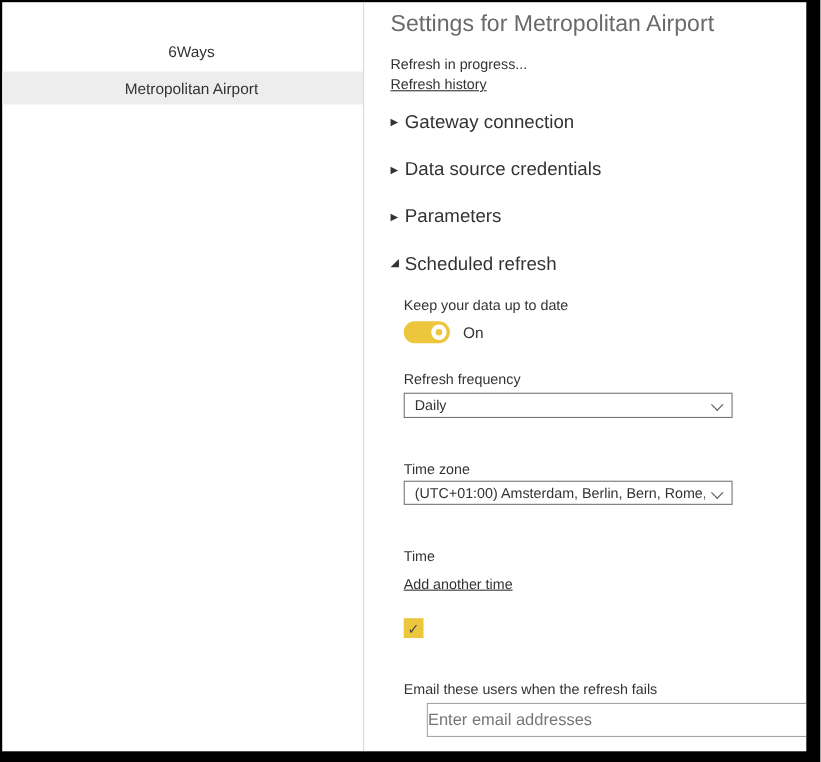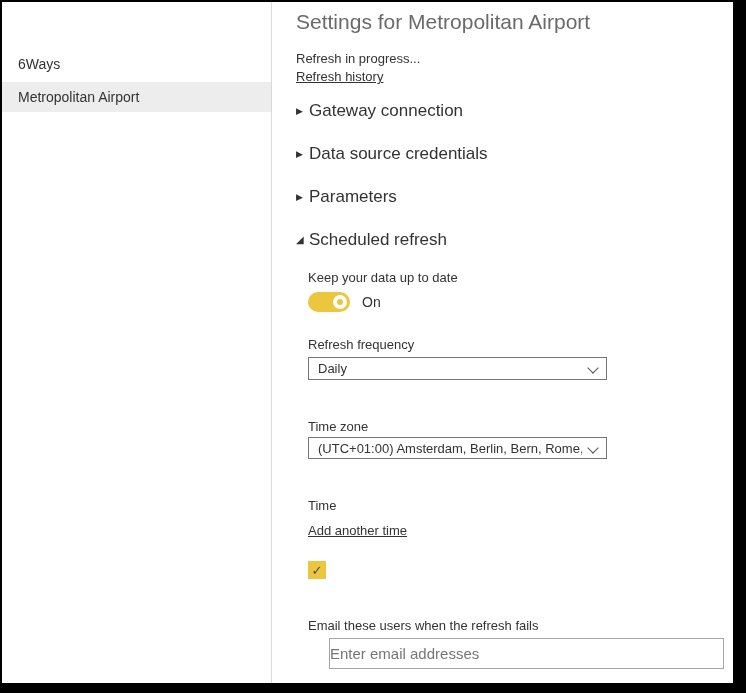--- a/index.html
+++ b/index.html
@@ -11,21 +11,21 @@
     --border-dark:#767676;
     --border-light:#A6A6A6;
   }
   *{box-sizing:border-box;margin:0;padding:0;}
   html,body{background:#fff;}
   body{font-family:"Liberation Sans","DejaVu Sans",sans-serif;color:var(--text-dark);}
   .window{position:relative;width:746px;height:693px;background:#000;}
   .app{position:absolute;left:2px;top:2px;width:731px;height:681px;background:#fff;display:flex;overflow:hidden;}
 
   
-  .sidebar{width:270px;border-right:1px solid #D9D9D9;padding-top:47px;flex-shrink:0;}
+  .sidebar{width:329px;border-right:1px solid #D9D9D9;padding-top:30px;flex-shrink:0;text-align:center;}
   .side-item{height:30px;line-height:30px;padding-left:16px;font-size:14px;color:var(--text-dark);margin-bottom:3px;cursor:pointer;}
   .side-item.selected{background:var(--selected-item-bg);}
 
   
   .main{flex:1;padding-left:24px;overflow:hidden;}
   .page-title{margin-top:6px;font-size:21px;font-weight:300;color:var(--title-gray);line-height:28px;}
   .status{margin-top:14px;font-size:13px;line-height:18px;color:var(--text-dark);}
   .status a{color:var(--text-dark);text-decoration:underline;cursor:pointer;}
 
   .section{display:flex;align-items:center;margin-top:21px;height:22px;cursor:pointer;}

